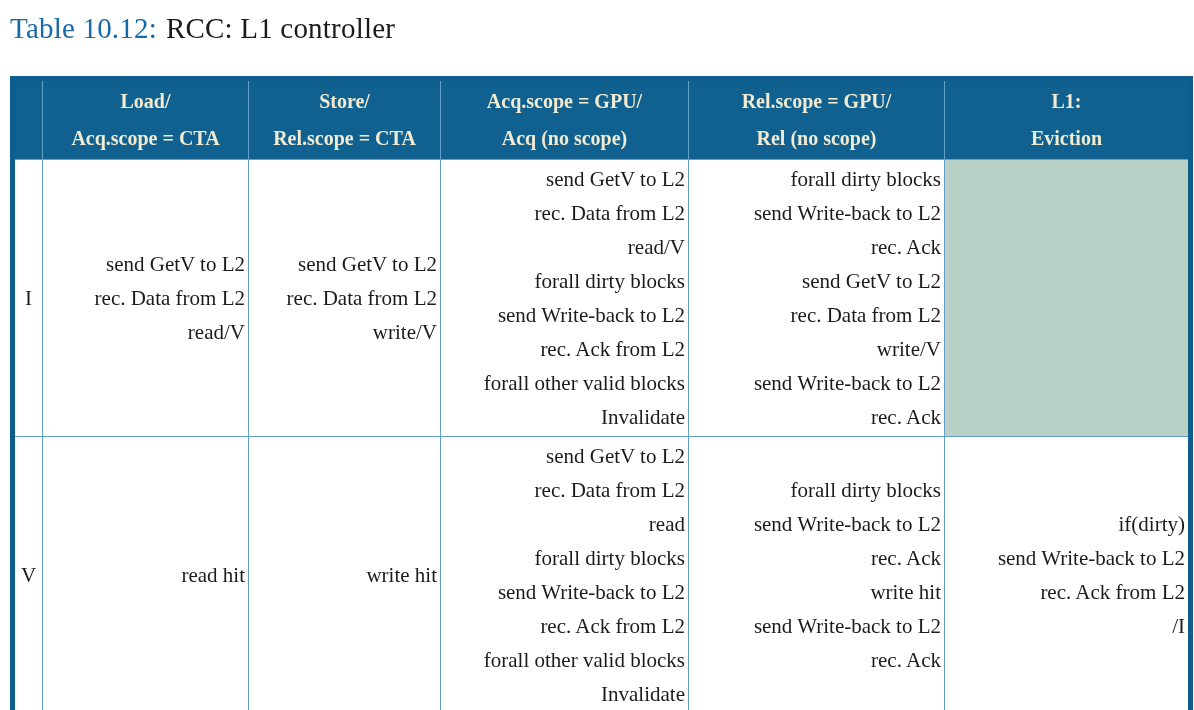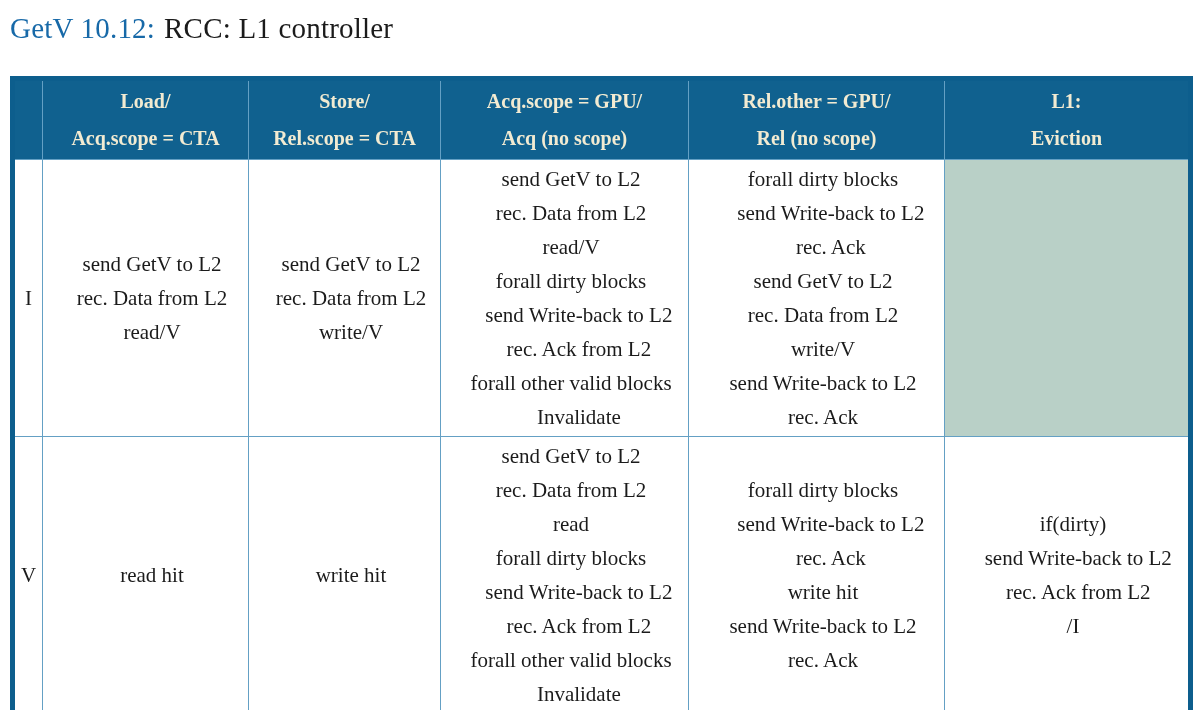--- a/index.html
+++ b/index.html
@@ -51,59 +51,59 @@
     font-weight: bold;
     font-size: 20px;
     line-height: 37px;
     text-align: center;
     white-space: pre-wrap;
     padding: 2px 2px;
   }
   td {
     font-size: 21px;
     line-height: 34px;
-    text-align: center;
+    text-align: right;
     white-space: pre-wrap;
     padding: 2px 3px 2px 16px;
   }
   td.state {
     text-align: center;
     padding: 2px 1px;
     white-space: normal;
   }
   td.evict-green { background: var(--eviction_bg); }
 </style>
 </head>
 <body>
 
 <div class="page">
 
   <div class="caption">
-    <span class="caption-label">GetV 10.12:</span><span class="caption-title">RCC: L1 controller</span>
+    <span class="caption-label">Table 10.12:</span><span class="caption-title">RCC: L1 controller</span>
   </div>
 
   <table class="rcc">
     <colgroup>
       <col style="width:30px">
       <col style="width:206px">
       <col style="width:192px">
       <col style="width:248px">
       <col style="width:256px">
       <col style="width:246px">
     </colgroup>
     <thead>
       <tr>
         <th></th>
         <th>Load/
 Acq.scope = CTA</th>
         <th>Store/
 Rel.scope = CTA</th>
         <th>Acq.scope = GPU/
 Acq (no scope)</th>
-        <th>Rel.other = GPU/
+        <th>Rel.scope = GPU/
 Rel (no scope)</th>
         <th>L1:
 Eviction</th>
       </tr>
     </thead>
     <tbody>
       <tr class="row-i">
         <td class="state">I</td>
         <td>send GetV to L2
 rec. Data from L2

